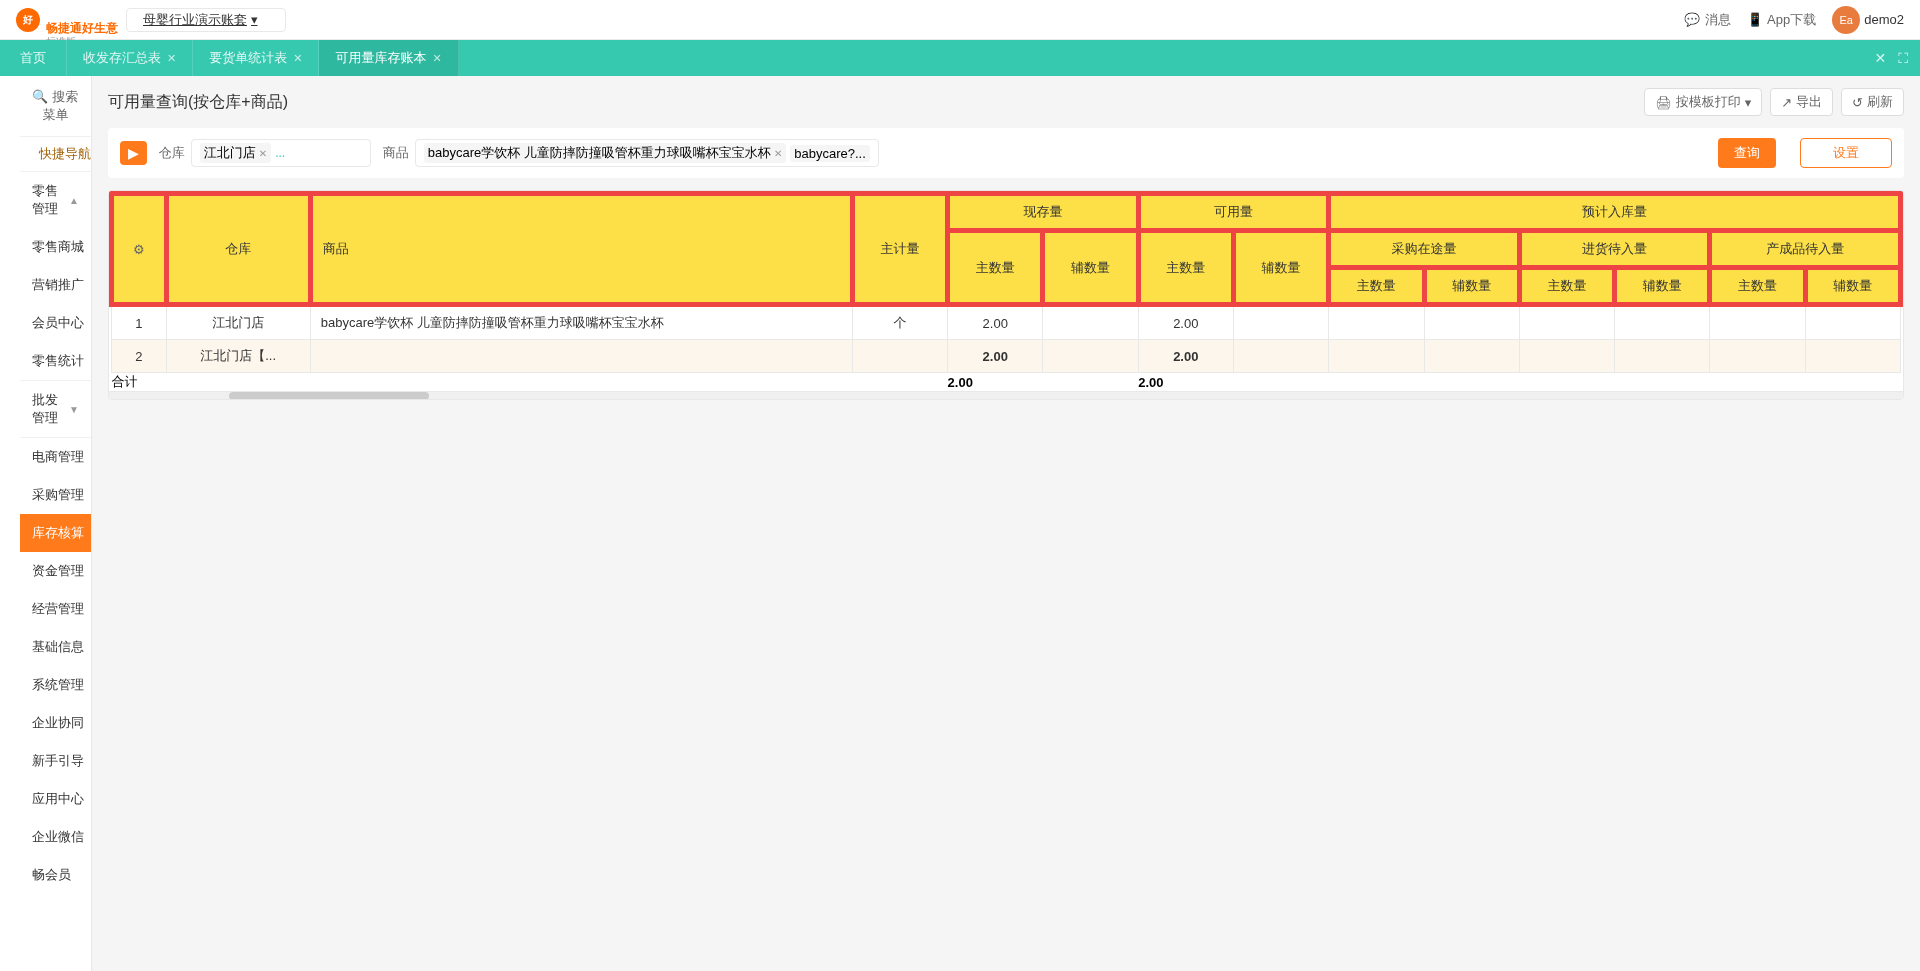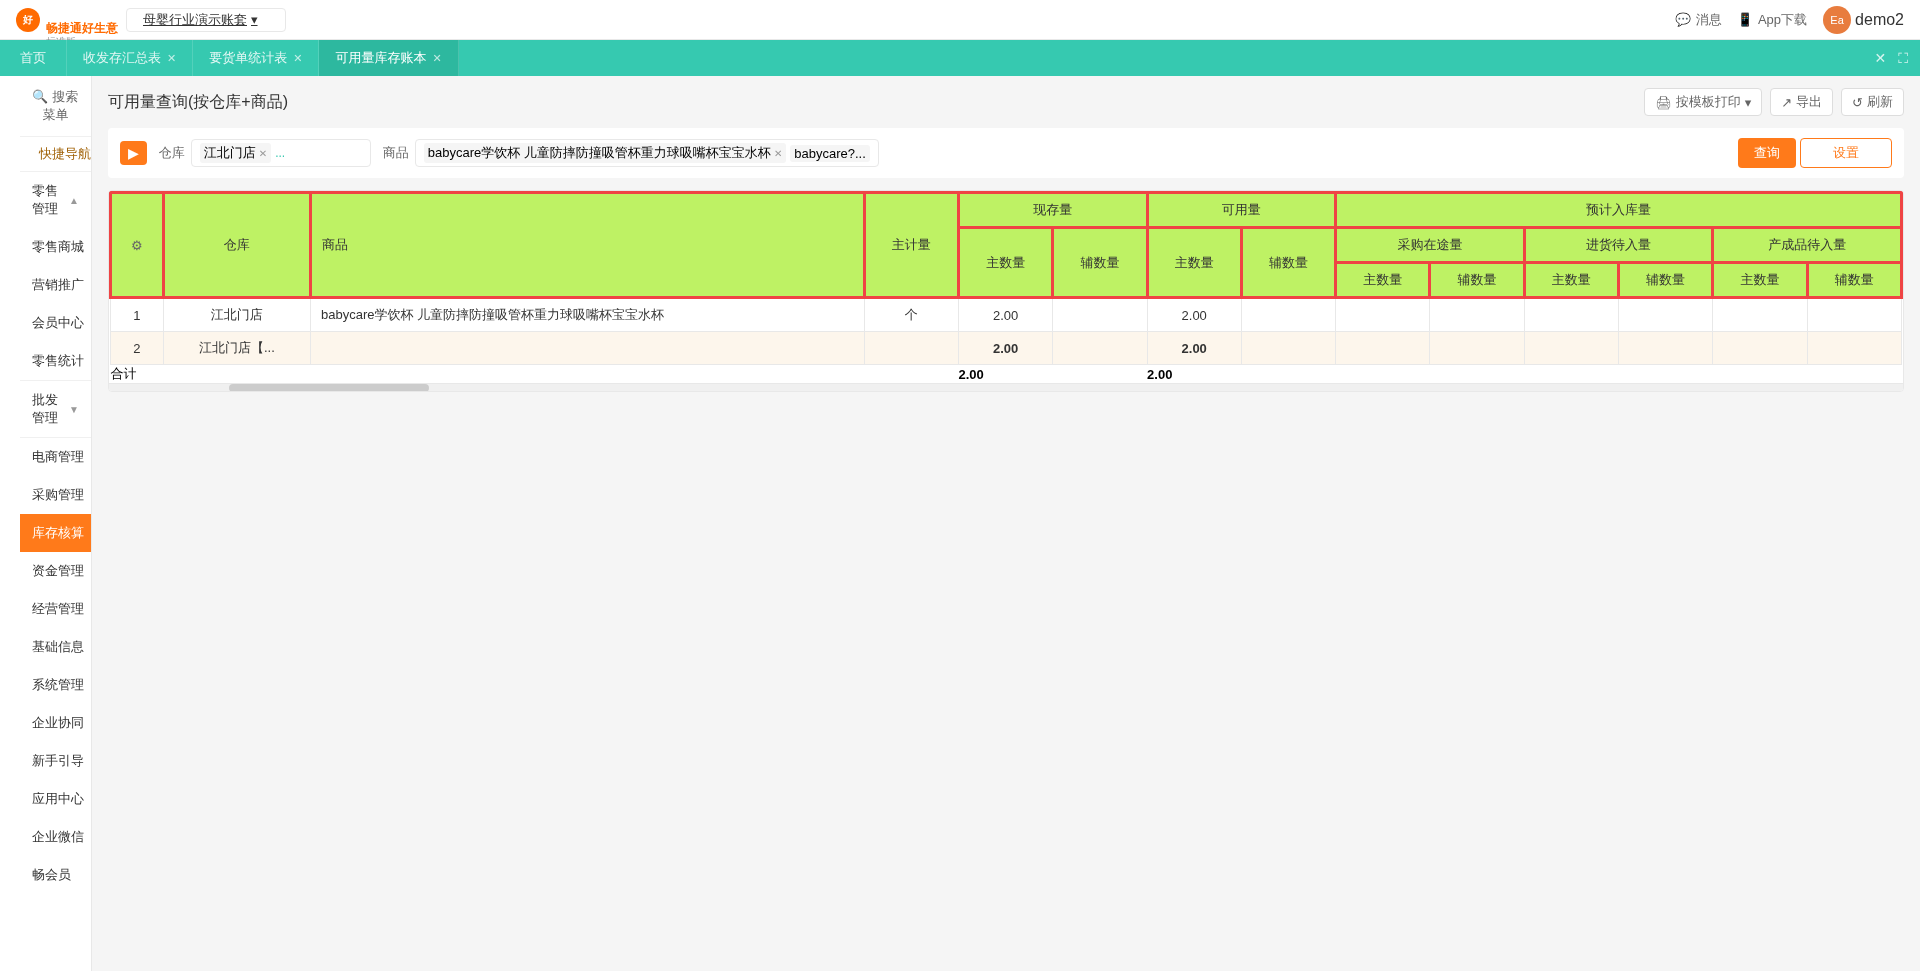--- a/index.html
+++ b/index.html
@@ -18,21 +18,21 @@
     }
     .top-bar-left { display: flex; align-items: center; gap: 8px; }
     .logo-area { display: flex; align-items: center; gap: 6px; }
     .logo-icon { width: 24px; height: 24px; background: #ff6a00; border-radius: 50%; display: flex; align-items: center; justify-content: center; color: #fff; font-size: 10px; font-weight: bold; }
     .logo-text { color: #ff6a00; font-size: 12px; font-weight: bold; line-height: 1.2; margin-top: 31px; }
     .logo-sub { color: #999; font-size: 10px; }
     .industry-select { display: flex; align-items: center; gap: 4px; border: 1px solid #e8e8e8; border-radius: 4px; padding: 2px 16px; font-size: 12px; color: #333; cursor: pointer; min-width: 160px; text-decoration: underline; }
     .top-bar-right { display: flex; align-items: center; gap: 16px; }
     .top-action { display: flex; align-items: center; gap: 4px; color: #666; font-size: 12px; cursor: pointer; }
     .avatar { width: 28px; height: 28px; border-radius: 50%; background: #e87c3e; display: flex; align-items: center; justify-content: center; color: #fff; font-size: 11px; }
-    .username { color: #333; font-size: 16px; }
+    .username { color: #333; font-size: 13px; }
 
     
     .nav-tabs {
       background: #36c9b0;
       height: 36px;
       display: flex;
       align-items: stretch;
       flex-shrink: 0;
       position: relative;
     }
@@ -171,21 +171,21 @@
       align-items: center;
       background: #f5f5f5;
       border-radius: 3px;
       padding: 1px 4px;
       font-size: 12px;
       gap: 3px;
       white-space: nowrap;
     }
     .filter-tag .remove { color: #999; cursor: pointer; font-size: 10px; }
     .filter-more { color: #36c9b0; font-size: 12px; cursor: pointer; }
-    .filter-actions { margin-left: auto; display: flex; gap: 4px; }
+    .filter-actions { margin-left: auto; display: flex; gap: 24px; }
     .btn-query {
       background: #ff7a1a;
       color: #fff;
       border: none;
       border-radius: 4px;
       padding: 5px 16px;
       cursor: pointer;
       font-size: 13px;
     }
     .btn-setting {
@@ -204,22 +204,22 @@
       border-radius: 4px;
       overflow: hidden;
       border: 1px solid #e8e8e8;
     }
     table {
       width: 100%;
       border-collapse: collapse;
       font-size: 12px;
     }
     thead tr th {
-      background: #bef264;
-      border: 3px solid #ef4444;
+      background: #fde047;
+      border: 5px solid #ef4444;
       padding: 7px 10px;
       text-align: center;
       color: #333;
       font-weight: 500;
       white-space: nowrap;
     }
     tbody tr td {
       border: 1px solid #e8e8e8;
       padding: 7px 10px;
       color: #333;

